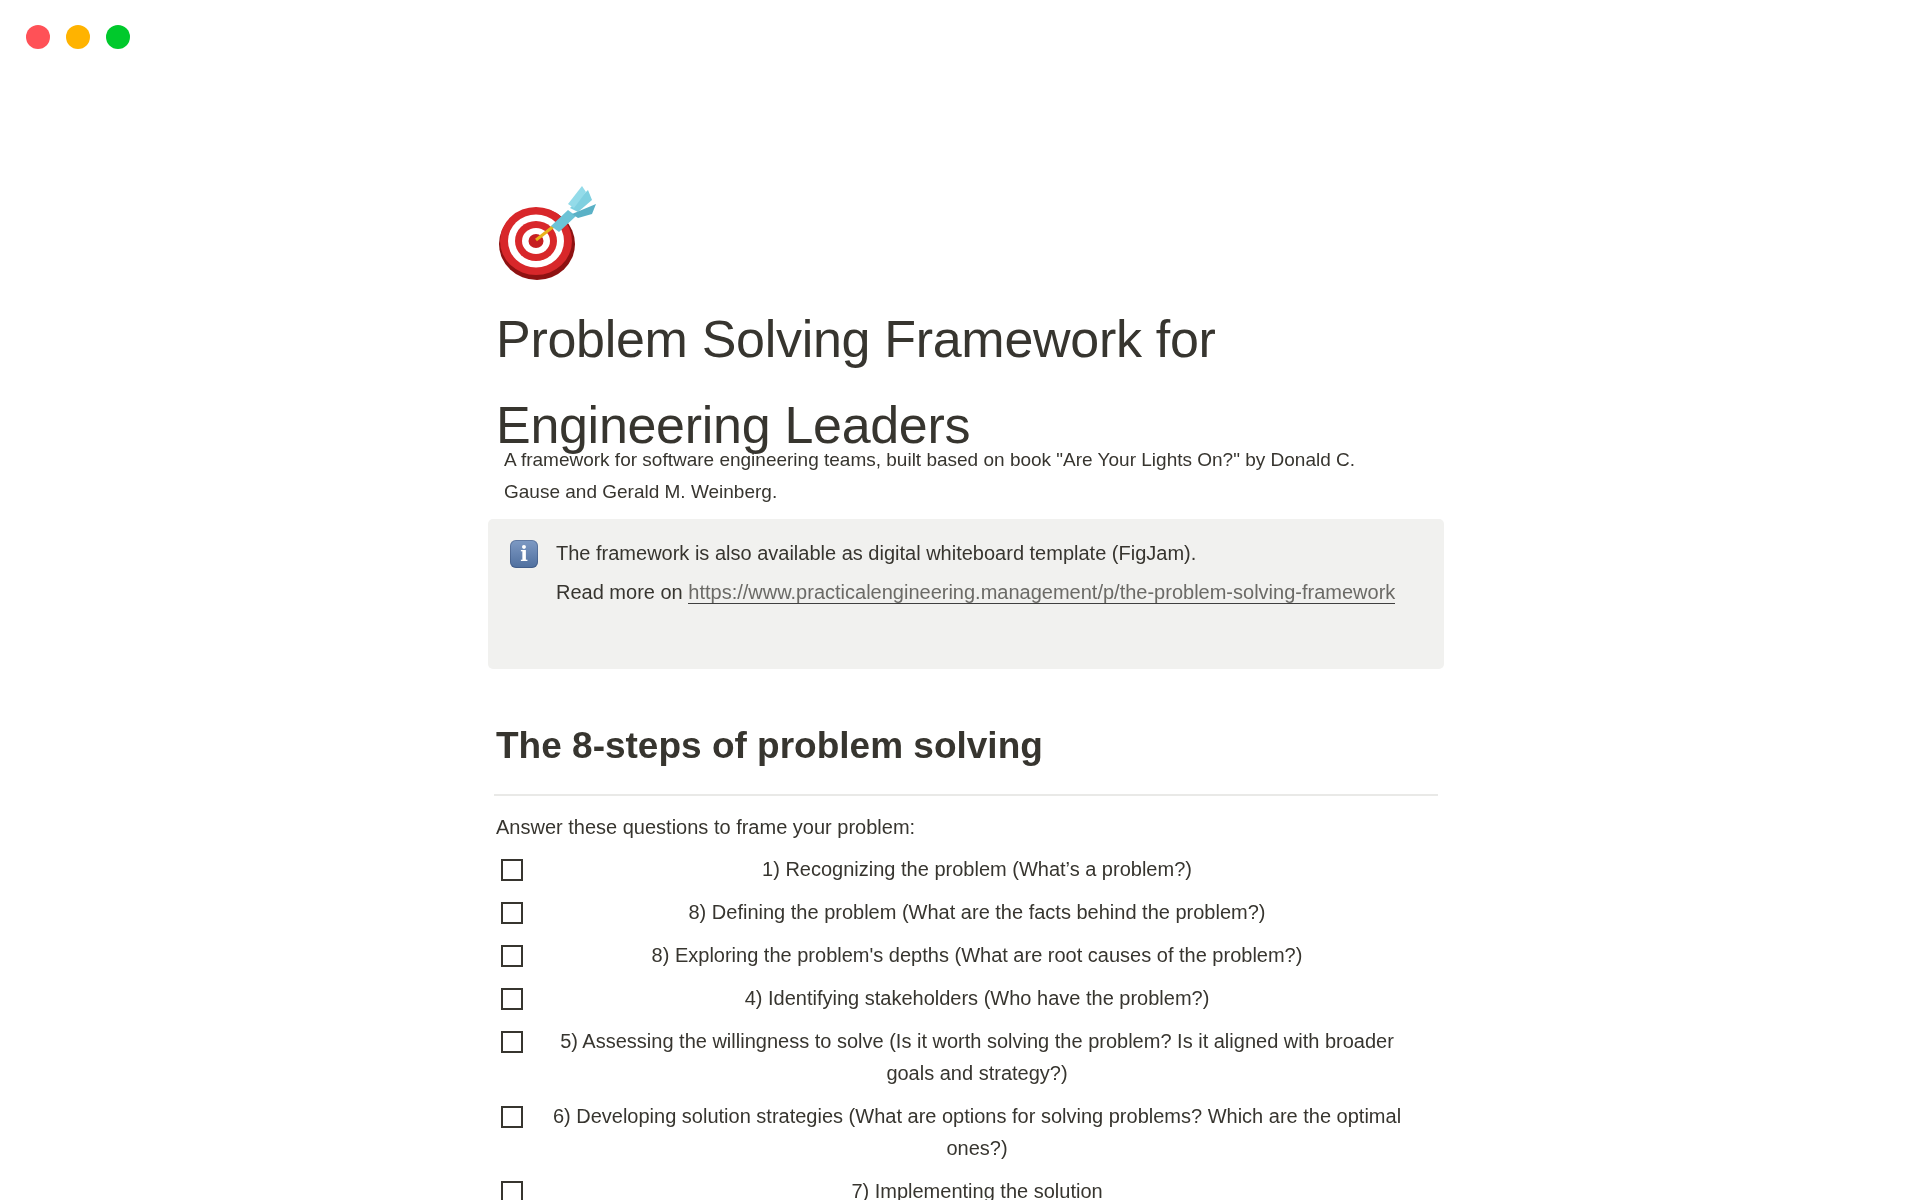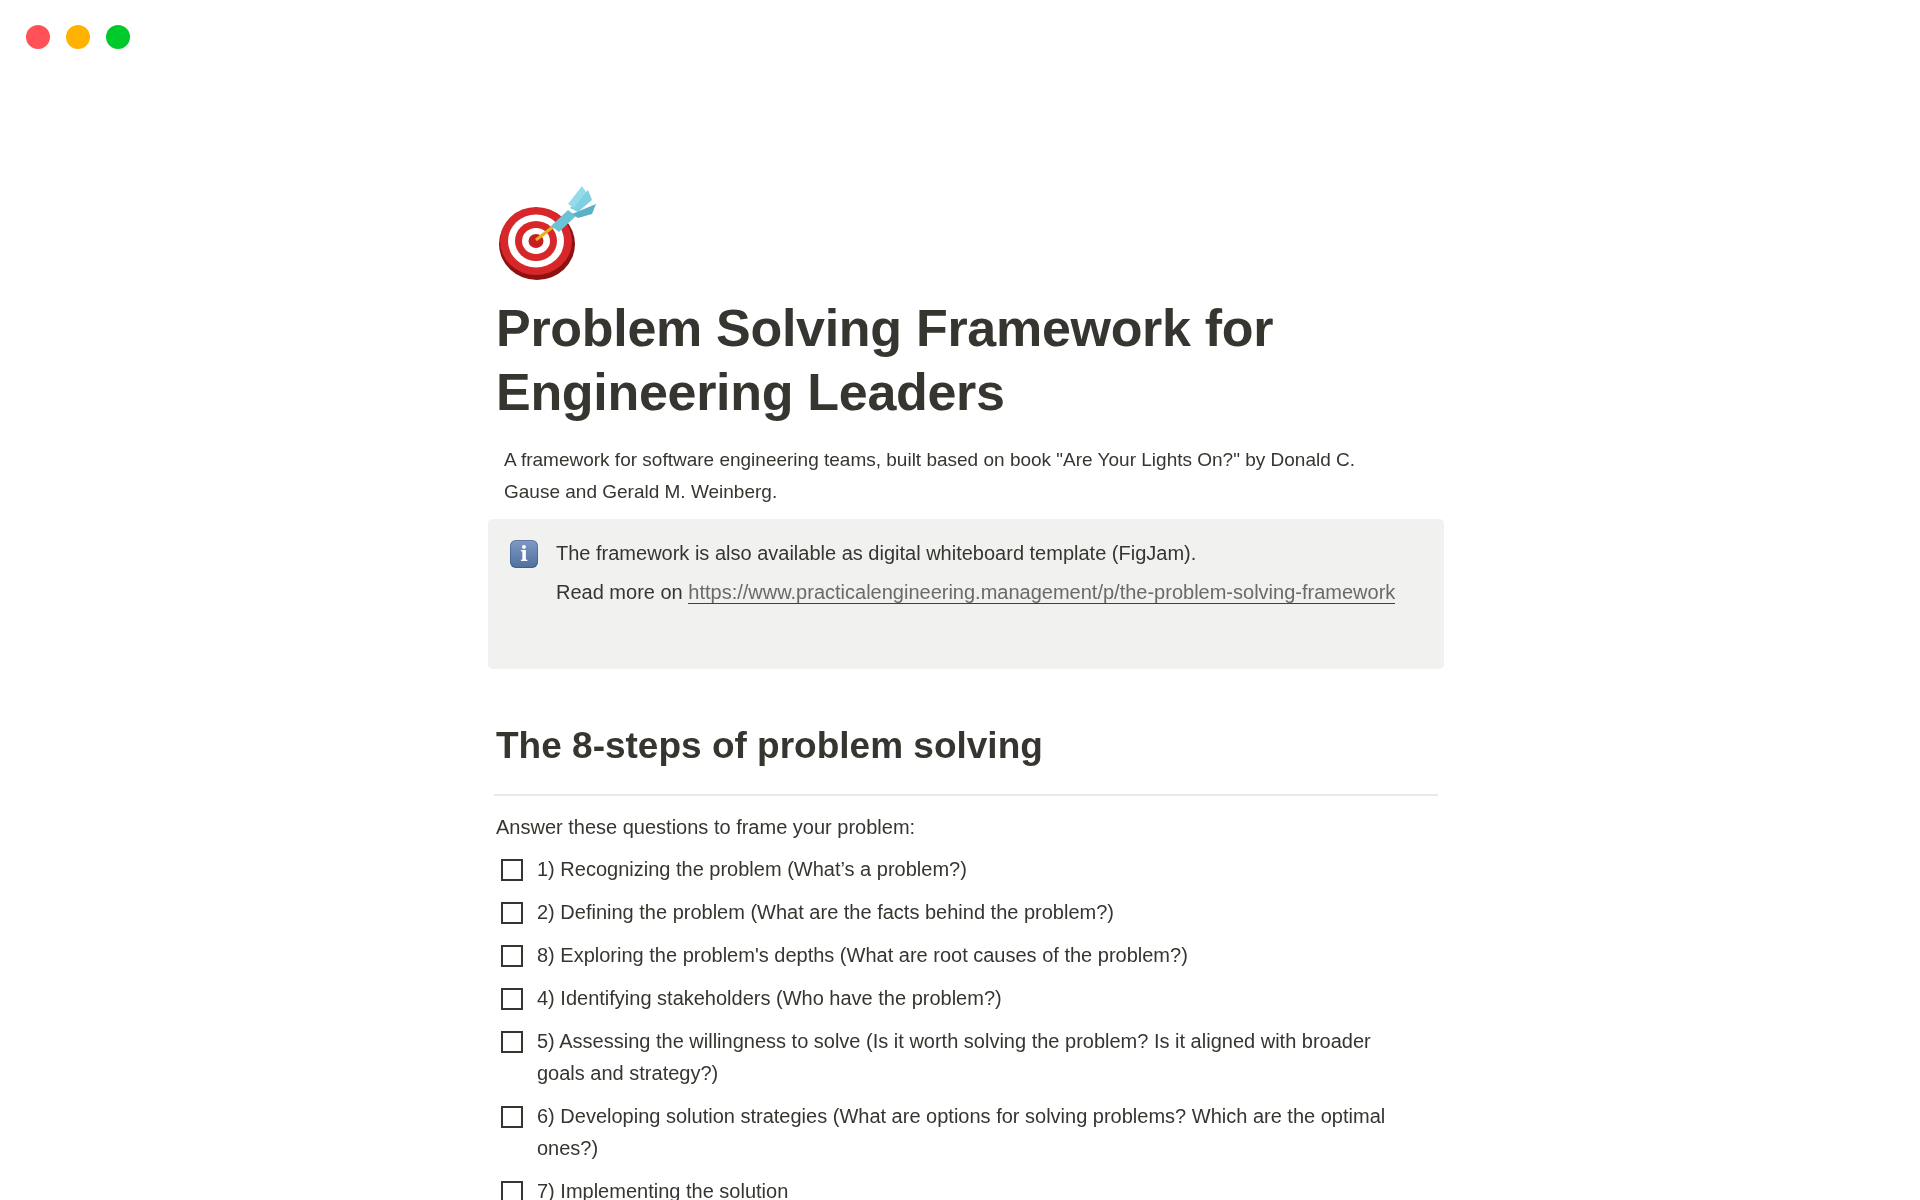--- a/index.html
+++ b/index.html
@@ -41,22 +41,22 @@
     width: 110px;
     height: 100px;
   }
   .title {
     position: absolute;
     top: 296px;
     left: 0;
     width: 940px;
     margin: 0;
     font-size: 52px;
-    line-height: 64px;
-    font-weight: 700;
+    line-height: 86px;
+    font-weight: 400;
     color: #37352f;
     letter-spacing: -0.3px;
   }
   .description {
     position: absolute;
     top: 444px;
     left: 8px;
     width: 900px;
     font-size: 19px;
     line-height: 32px;
@@ -149,20 +149,21 @@
     border: 2px solid #37352f;
     margin: 6px 14px 0 5px;
     box-sizing: content-box;
     background: #fff;
     cursor: pointer;
   }
   .check-label {
     font-size: 20px;
     line-height: 32px;
     width: 880px;
+    text-align: center;
   }
 </style>
 </head>
 <body>
 
 <div class="traffic-lights">
   <span class="tl" style="background:#ff5157"></span>
   <span class="tl" style="background:#ffb300"></span>
   <span class="tl" style="background:#00c92c"></span>
 </div>
@@ -206,21 +207,21 @@
 
   <p class="intro">Answer these questions to frame your problem:</p>
 
   <ul class="checklist">
     <li class="check-item">
       <span class="checkbox"></span>
       <span class="check-label">1) Recognizing the problem (What’s a problem?)</span>
     </li>
     <li class="check-item">
       <span class="checkbox"></span>
-      <span class="check-label">2) Defining the problem (What are the facts behind the problem?)</span>
+      <span class="check-label">8) Defining the problem (What are the facts behind the problem?)</span>
     </li>
     <li class="check-item">
       <span class="checkbox"></span>
       <span class="check-label">8) Exploring the problem's depths (What are root causes of the problem?)</span>
     </li>
     <li class="check-item">
       <span class="checkbox"></span>
       <span class="check-label">4) Identifying stakeholders (Who have the problem?)</span>
     </li>
     <li class="check-item">

